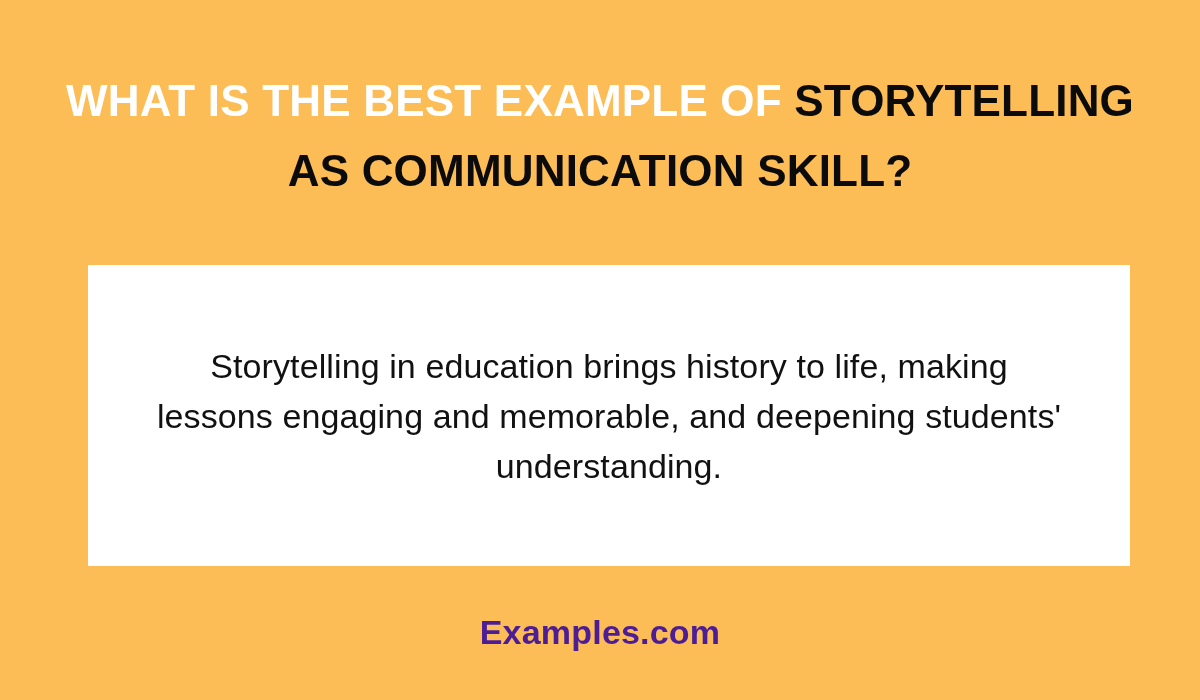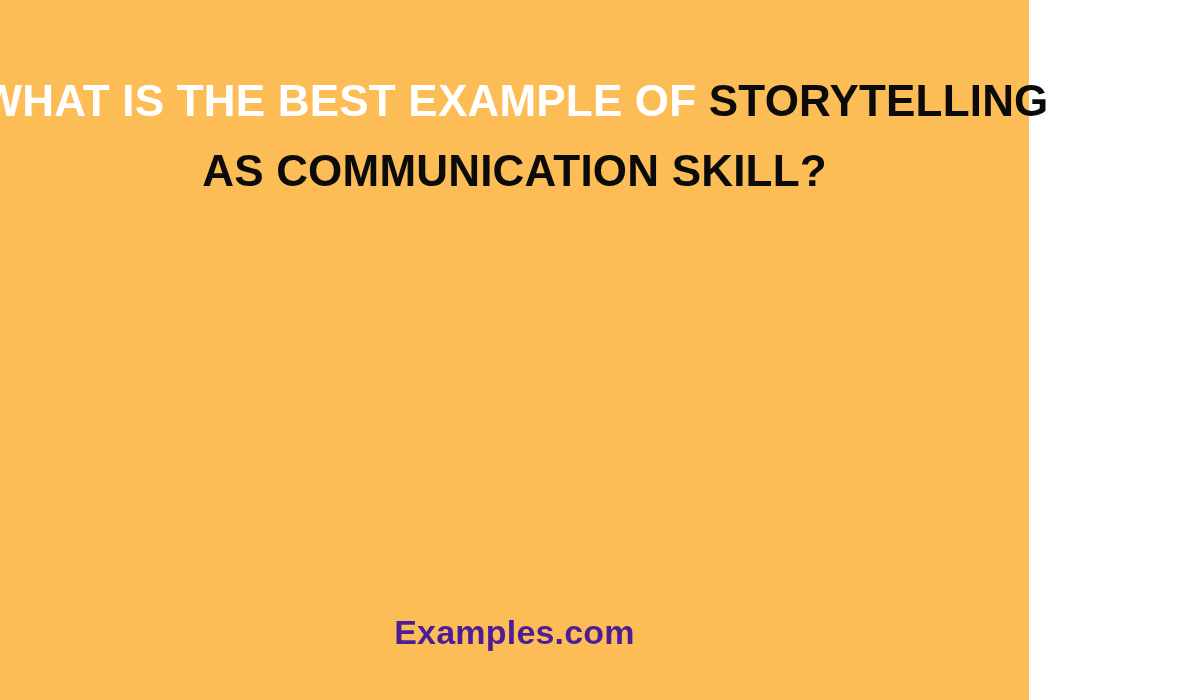--- a/index.html
+++ b/index.html
@@ -9,21 +9,21 @@
 
   body {
     width: 1200px;
     height: 700px;
     overflow: hidden;
     font-family: "Liberation Sans", sans-serif;
   }
 
   .infographic {
     position: relative;
-    width: 1029px;
+    width: 1200px;
     height: 700px;
     background: #FCBD57;
     box-sizing: border-box;
     display: flex;
     flex-direction: column;
     align-items: center;
   }
 
   
   .title-block {
@@ -92,16 +92,19 @@
 </style>
 </head>
 <body>
 
 <div class="infographic">
 
   <h1 class="title-block">
     <span class="title-part-light">What is the best example of </span><span class="title-part-dark">Storytelling as Communication Skill?</span>
   </h1>
 
+  <div class="content-card">
+    <p class="card-body-text">Storytelling in education brings history to life, making lessons engaging and memorable, and deepening students' understanding.</p>
+  </div>
 
   <div class="footer-brand">Examples.com</div>
 
 </div>
 
 </body></html>

